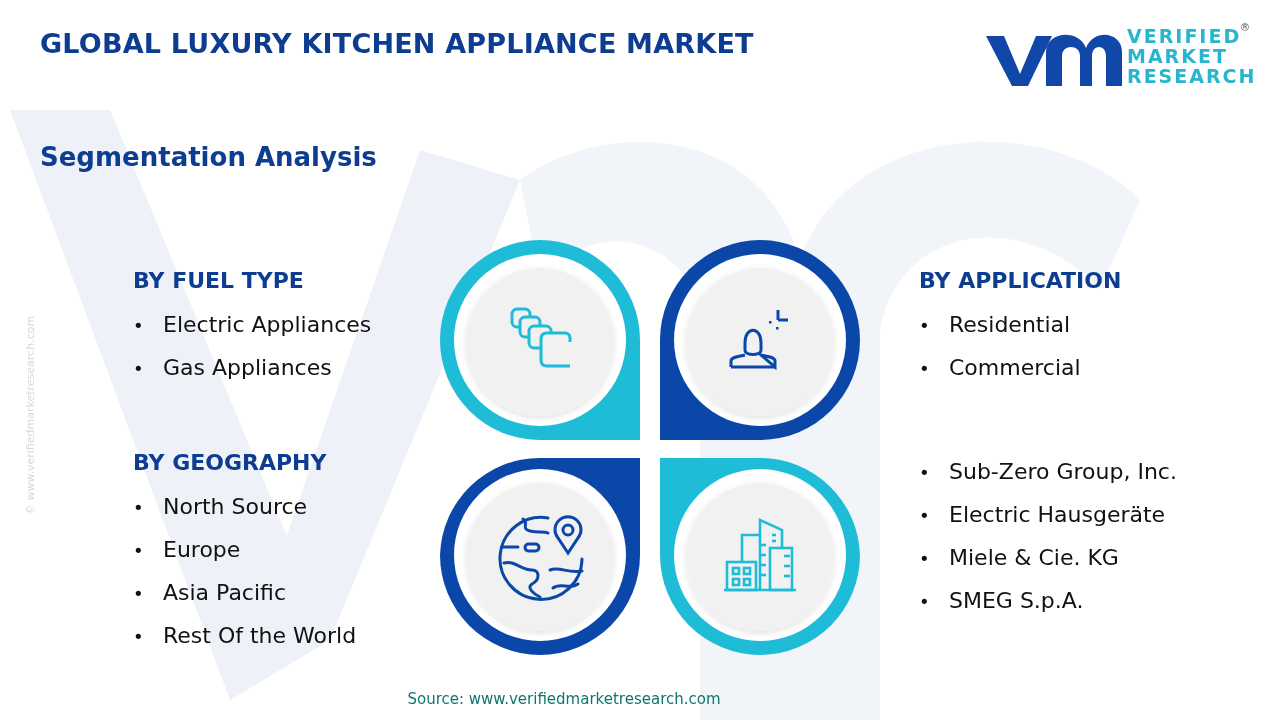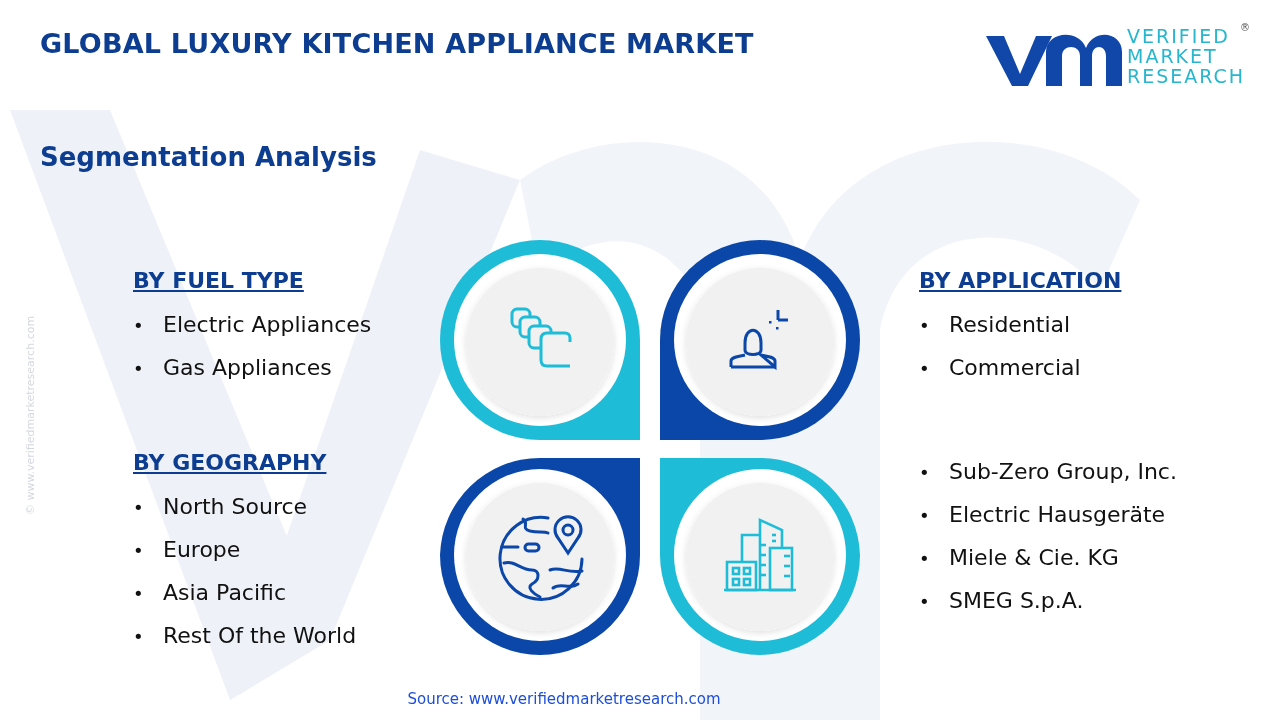--- a/index.html
+++ b/index.html
@@ -1,30 +1,30 @@
 <!DOCTYPE html>
 <html><head>
 <meta charset="utf-8">
 <style>
   html, body { margin:0; padding:0; }
   body { width:1280px; height:720px; position:relative; overflow:hidden; background:#ffffff; font-family:"DejaVu Sans", sans-serif; }
   .wm { position:absolute; left:0; top:0; width:1280px; height:720px; z-index:0; }
   .title { position:absolute; left:40px; top:28px; font-size:27px; font-weight:bold; color:#0d3d91; letter-spacing:0.2px; white-space:nowrap; }
   .subtitle { position:absolute; left:40px; top:122px; font-size:26px; font-weight:bold; color:#0d3d91; white-space:nowrap;margin-top:20px; }
   .logo { position:absolute; left:982px; top:22px; width:270px; height:70px; }
-  .logo-text { position:absolute; left:1127px; top:26px; font-size:19px; line-height:20px; color:#28b6cf; font-weight:normal; letter-spacing:2px; }
+  .logo-text { position:absolute; left:1127px; top:26px; font-size:19px; line-height:20px; color:#28b6cf; font-weight:bold; letter-spacing:2px; }
   .logo-reg { position:absolute; left:1240px; top:22px; font-size:10px; color:#555; }
   .side { position:absolute; left:24px; top:515px; transform-origin:0 0; transform:rotate(-90deg); font-size:11px; color:#d4d8e0; white-space:nowrap; }
   .seg { position:absolute; z-index:2; }
-  .seg h3 { margin:0 0 10px 0; font-size:22px; font-weight:bold; color:#0d3d91; white-space:nowrap;text-decoration:underline; }
+  .seg h3 { margin:0 0 10px 0; font-size:22px; font-weight:bold; color:#0d3d91; white-space:nowrap; }
   .seg ul { list-style:none; margin:0; padding:0; }
   .seg li { font-size:22px; color:#111; height:43px; line-height:43px; white-space:nowrap; }
   .seg li .dot { display:inline-block; width:30px; font-size:18px; }
   .diagram { position:absolute; left:0; top:0; width:1280px; height:720px; z-index:1; }
-  .source { position:absolute; left:0; width:1128px; top:690px; text-align:center; font-size:15px; color:#1d4ed8; z-index:2; }
+  .source { position:absolute; left:0; width:1128px; top:690px; text-align:center; font-size:15px; color:#0f766e; z-index:2; }
 </style>
 </head>
 <body>
 
 <svg class="wm" viewBox="0 0 1280 720">
   <path d="M10 110 L110 110 L330 640 L230 700 Z" fill="#eef2f8"></path>
   <path d="M230 700 L330 640 L520 180 L420 150 Z" fill="#eef2f8"></path>
   <path d="M520 180 C600 120 760 120 800 260 L800 720 L700 720 L700 300 C660 220 580 230 540 280 Z" fill="#f1f4f9"></path>
   <path d="M800 260 C850 120 1050 110 1140 200 L1100 290 C1030 210 900 220 880 330 L880 720 L800 720 Z" fill="#f1f4f9"></path>
 </svg>

